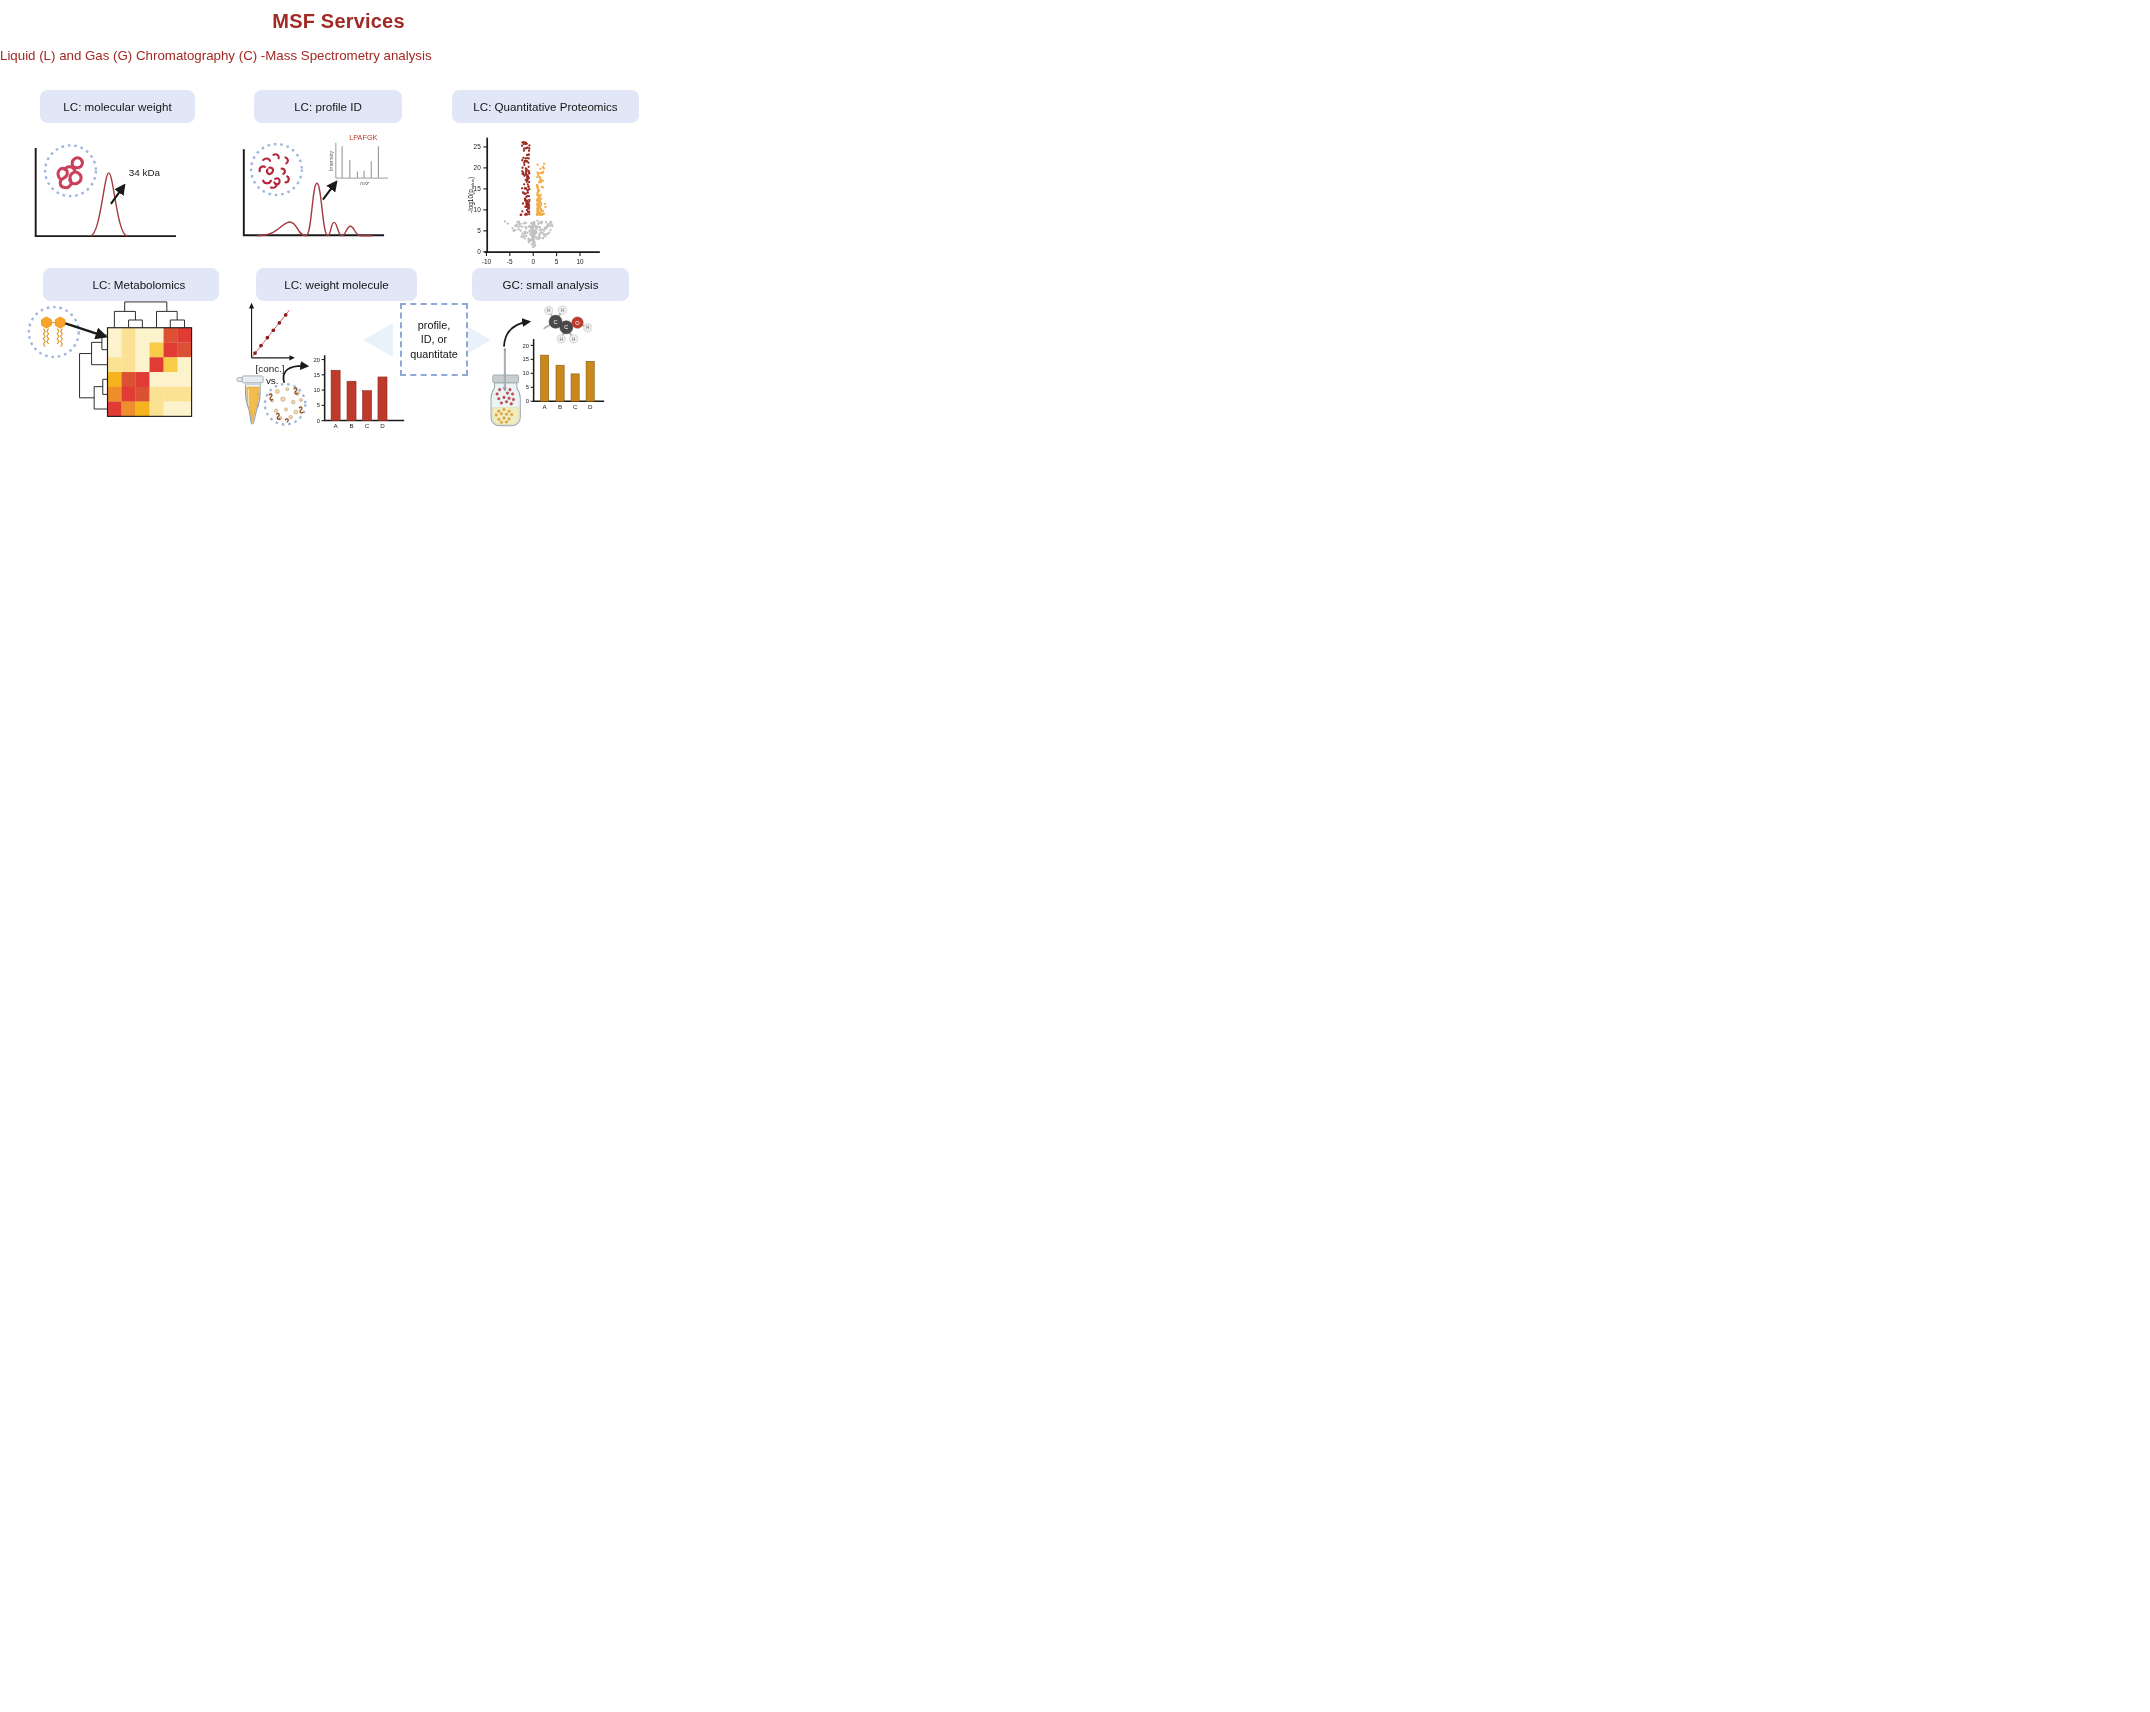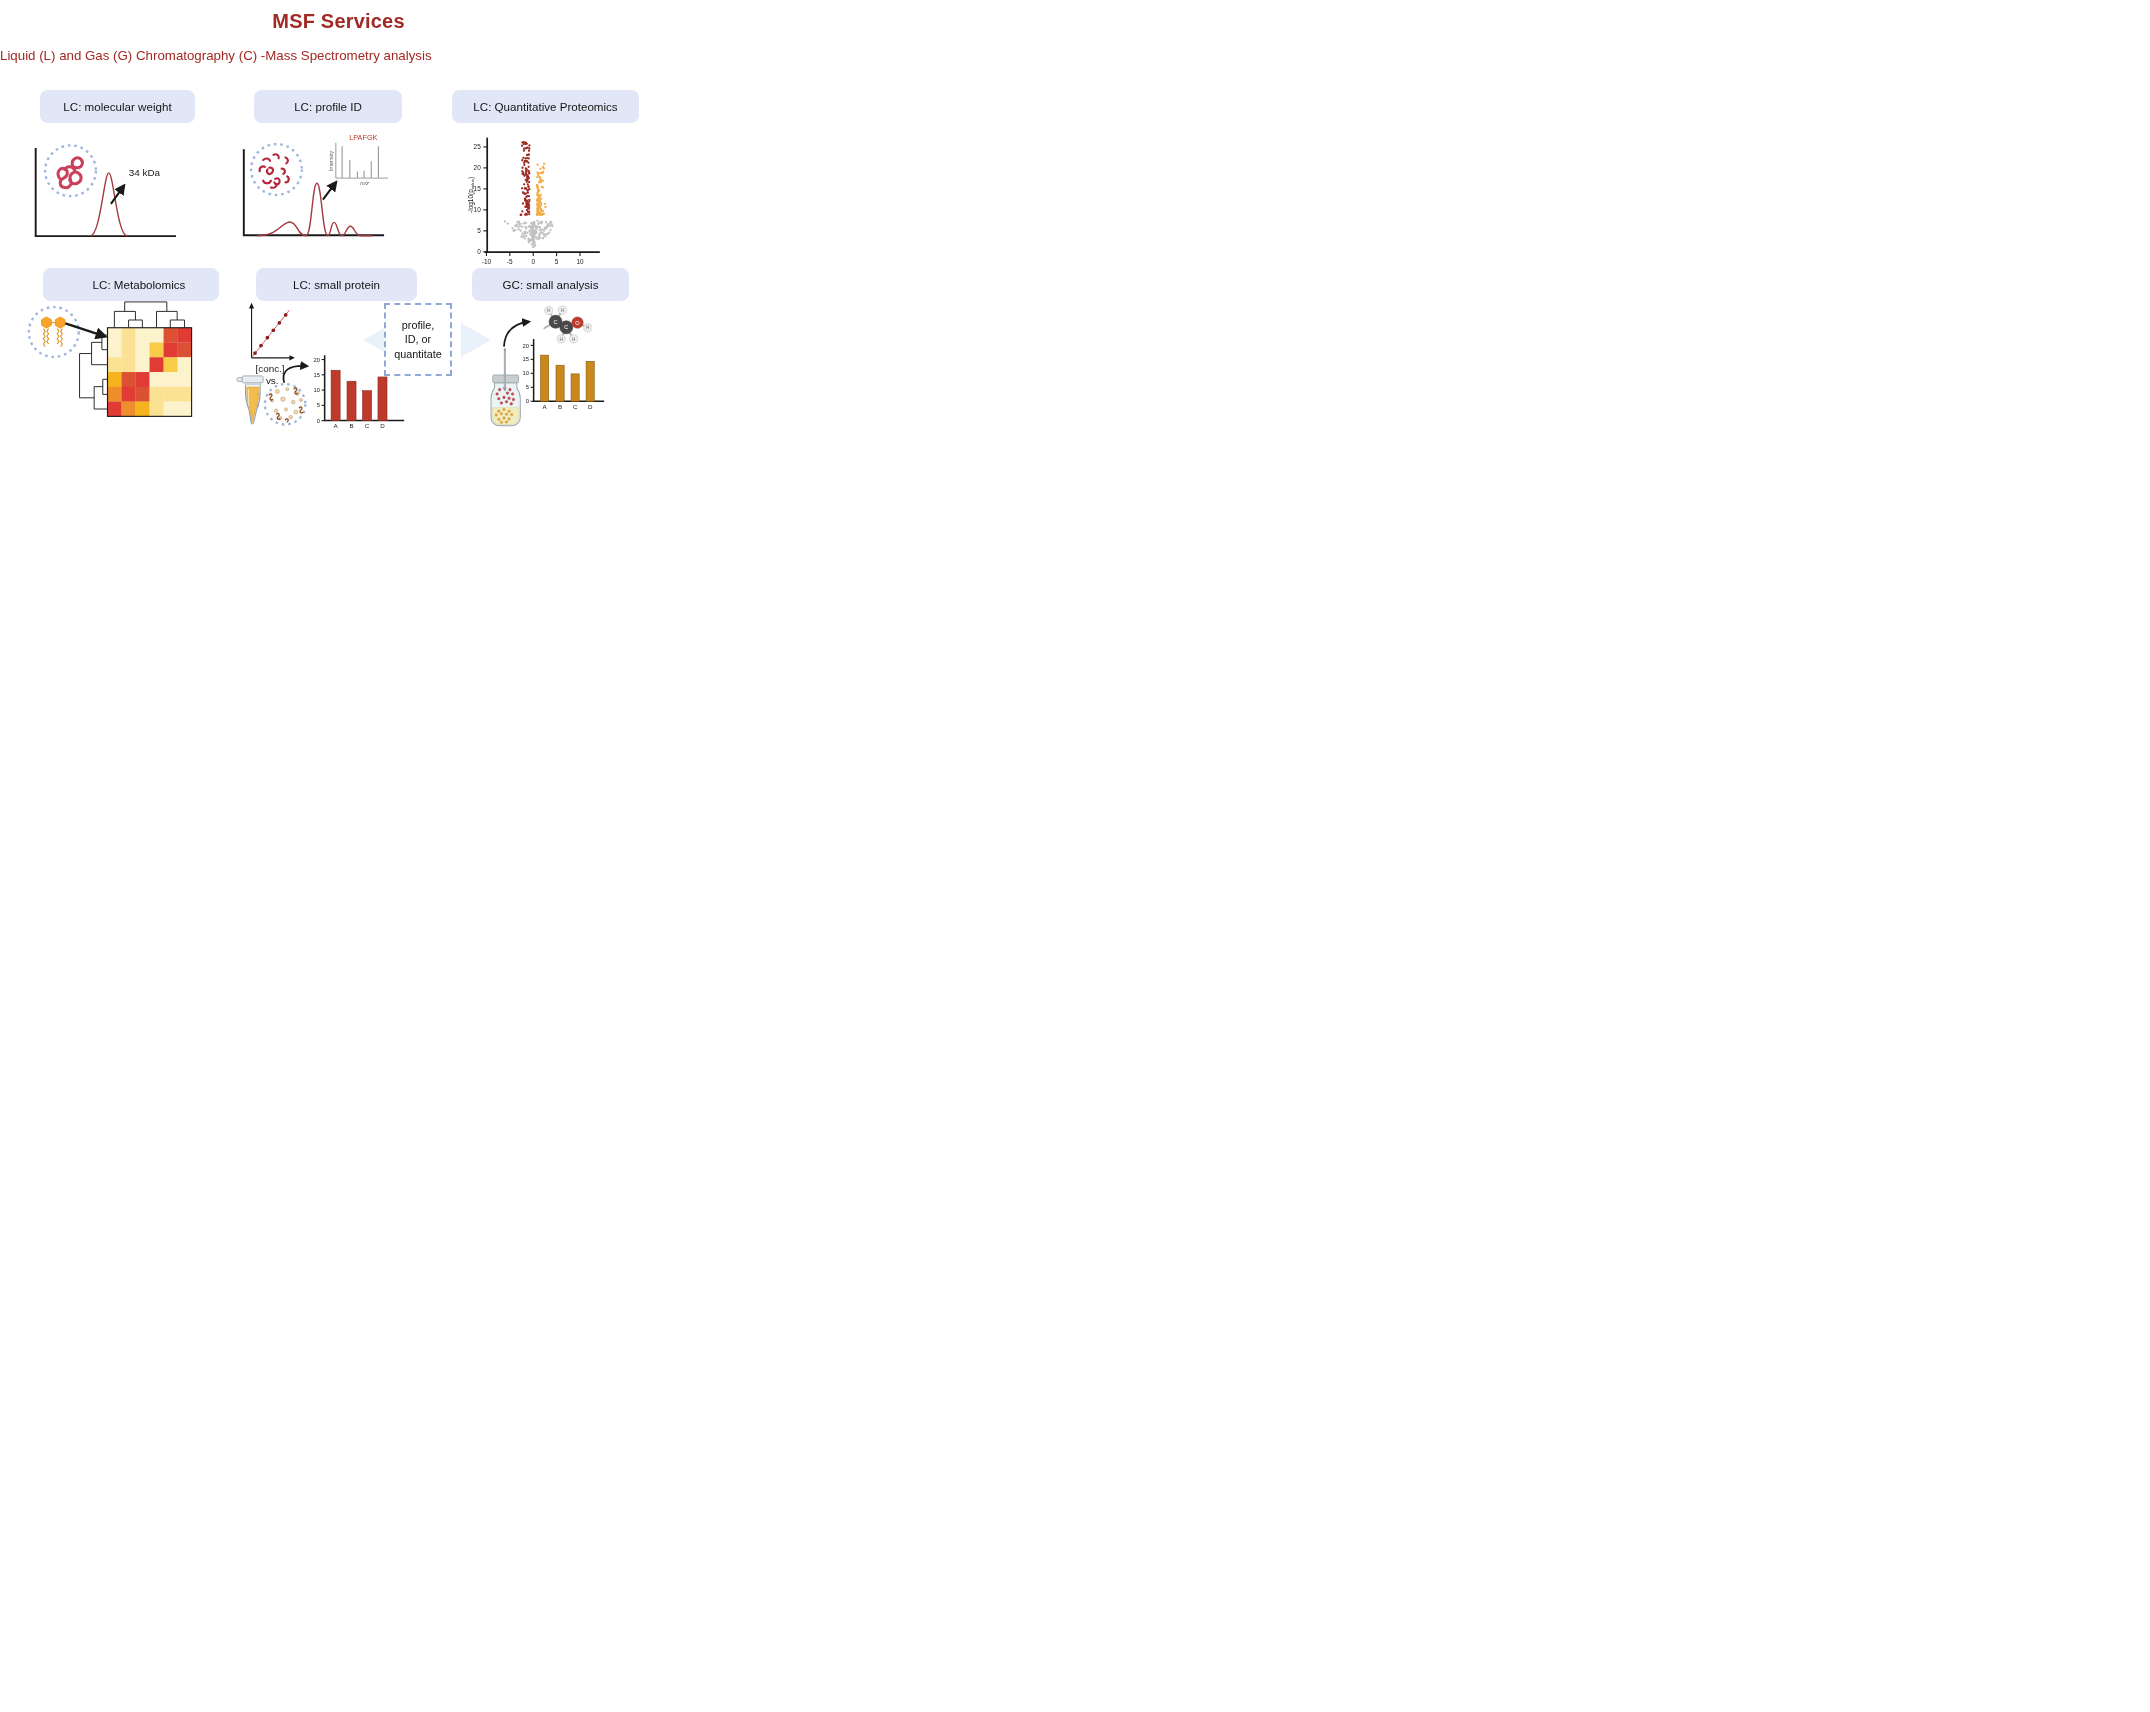--- a/index.html
+++ b/index.html
@@ -4,41 +4,41 @@
 <style>
   html,body{margin:0;padding:0;background:#ffffff;}
   .canvas{position:relative;width:645px;height:428px;background:#ffffff;
           font-family:"Liberation Sans",sans-serif;overflow:hidden;}
   .fig-title{position:absolute;left:0;top:10.3px;width:100%;text-align:center;
              font-size:20px;font-weight:bold;color:#A12A24;letter-spacing:0.2px;padding-left:16px;}
   .fig-subtitle{position:absolute;left:0;top:48px;width:100%;
                 font-size:13.3px;font-weight:400;color:#A12A24;}
   .hdr{position:absolute;background:#E2E7F7;border-radius:7.7px;display:flex;
        align-items:center;justify-content:center;font-size:11.6px;color:#141414;margin-left:12px;}
-  .mid-box{position:absolute;left:384px;top:303px;width:64px;height:69px;
+  .mid-box{position:absolute;left:400px;top:303px;width:64px;height:69px;
            background:#ffffff;border:2.2px dashed #8FA8D8;display:flex;flex-direction:column;
            align-items:center;justify-content:center;font-size:10.8px;color:#141414;
            line-height:1.3;z-index:5;text-align:center;}
   .tri{position:absolute;width:0;height:0;z-index:4;}
   svg{position:absolute;left:0;top:0;}
   svg text{font-family:"Liberation Sans",sans-serif;}
 </style>
 </head>
 <body>
 
 <div class="canvas">
 
   <div class="fig-title">MSF Services</div>
   <div class="fig-subtitle">Liquid (L) and Gas (G) Chromatography (C) -Mass Spectrometry analysis</div>
 
   <div class="hdr" style="left:28px;top:90px;width:155px;height:33px;">LC: molecular weight</div>
   <div class="hdr" style="left:242px;top:90px;width:148px;height:33px;">LC: profile ID</div>
   <div class="hdr" style="left:440px;top:90px;width:187px;height:33px;">LC: Quantitative Proteomics</div>
   <div class="hdr" style="left:31px;top:268px;width:160px;height:33px;padding-left:16px;">LC: Metabolomics</div>
-  <div class="hdr" style="left:244px;top:268px;width:161px;height:33px;">LC: small protein</div>
+  <div class="hdr" style="left:244px;top:268px;width:161px;height:33px;">LC: weight molecule</div>
   <div class="hdr" style="left:460px;top:268px;width:157px;height:33px;">GC: small analysis</div>
 
   <div class="tri" style="left:363px;top:323px;border-top:17px solid transparent;border-bottom:17px solid transparent;border-right:30px solid #E9F1FA;"></div>
   <div class="tri" style="left:461px;top:323px;border-top:17px solid transparent;border-bottom:17px solid transparent;border-left:30px solid #E9F1FA;"></div>
 
   <div class="mid-box">
     <span>profile,</span>
     <span>ID, or</span>
     <span>quantitate</span>
   </div>

